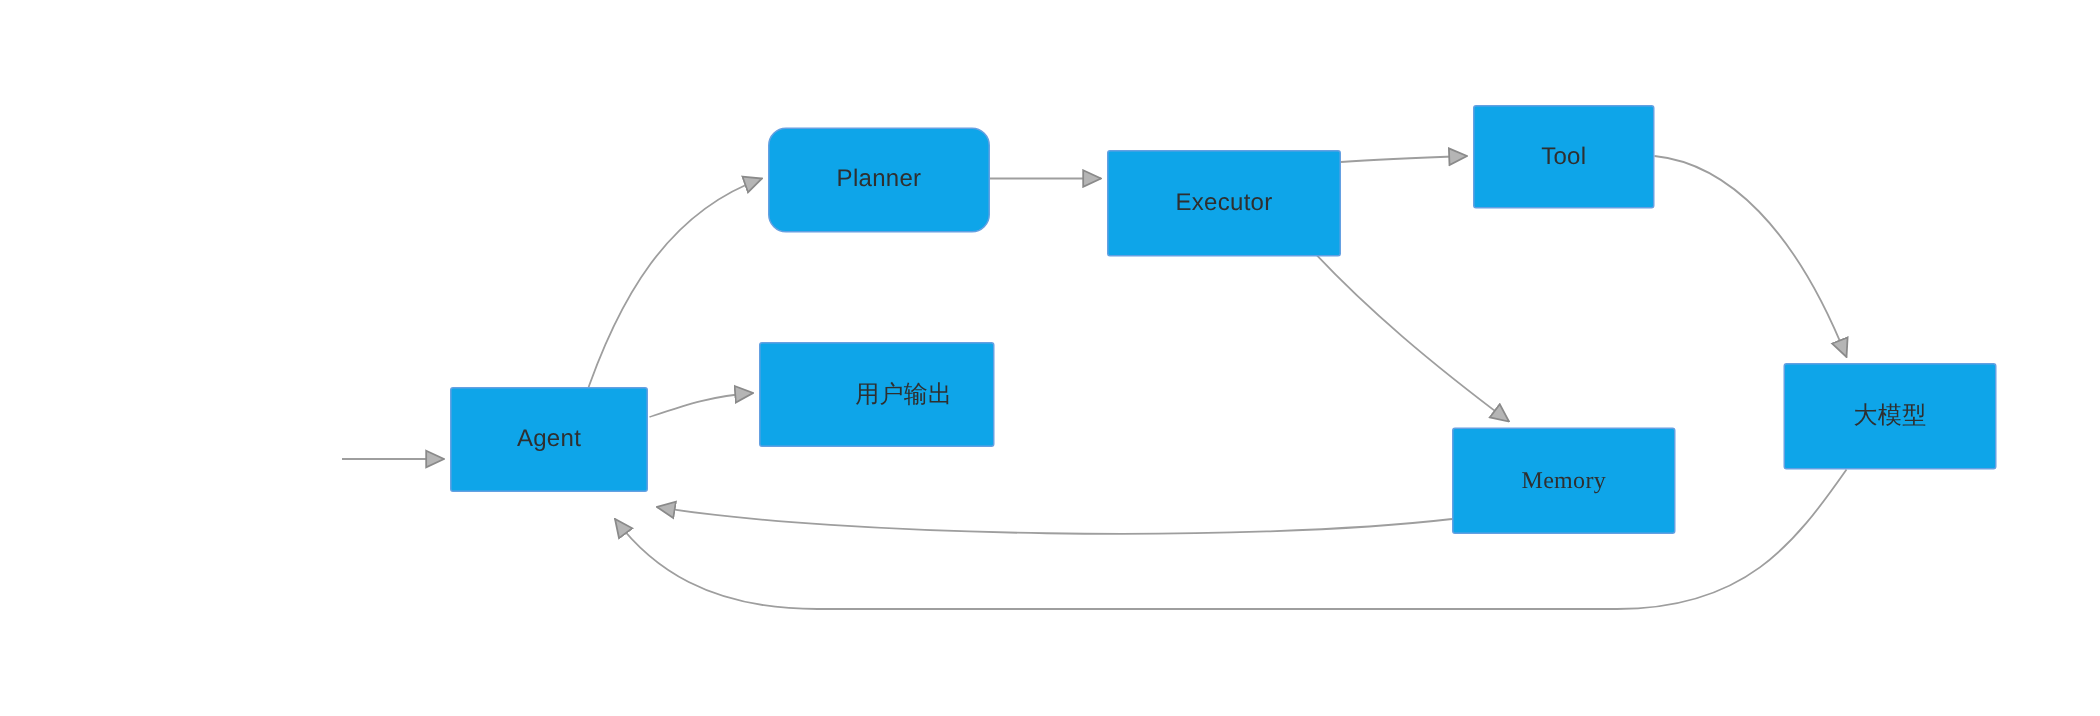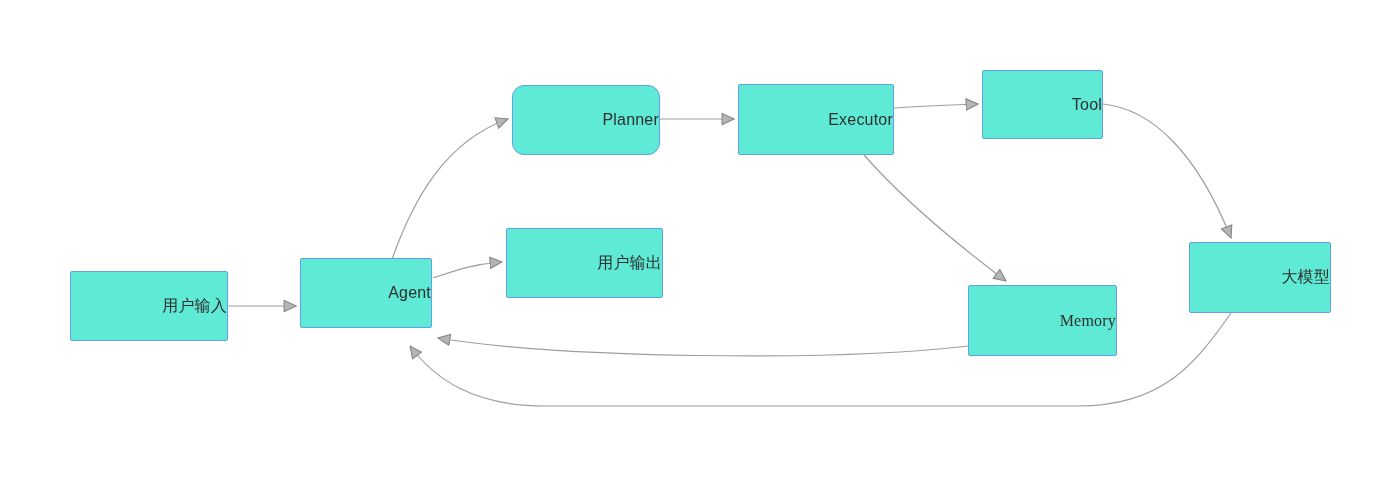--- a/index.html
+++ b/index.html
@@ -16,38 +16,38 @@
     overflow: hidden;
   }
   .edges {
     position: absolute;
     left: 0; top: 0;
     width: 1400px; height: 477px;
   }
   .node {
     position: absolute;
     box-sizing: border-box;
-    background: #5eead4;
+    background: #0ea5e9;
     border: 1.5px solid #64a0e2;
     border-radius: 2px;
     display: flex;
     align-items: center;
-    justify-content: flex-end;
+    justify-content: center;
     color: #2f2f2f;
     font-size: 16px;
     letter-spacing: 0.2px;
     cursor: default;
   }
   .node .label { pointer-events: none; }
 
   
   .n-user-input  { left: 70px;   top: 271px; width: 158px; height: 70px; }
   .n-agent       { left: 300px;  top: 258px; width: 132px; height: 70px; }
   .n-planner     { left: 512px;  top: 85px;  width: 148px; height: 70px; border-radius: 12px; }
-  .n-executor    { left: 738px;  top: 84px;  width: 156px; height: 71px; }
+  .n-executor    { left: 738px;  top: 100px;  width: 156px; height: 71px; }
   .n-tool        { left: 982px;  top: 70px;  width: 121px; height: 69px; }
   .n-user-output { left: 506px;  top: 228px; width: 157px; height: 70px; padding-left: 36px; }
   .n-memory      { left: 968px;  top: 285px; width: 149px; height: 71px; font-family: Liberation Serif, serif; }
   .n-llm         { left: 1189px; top: 242px; width: 142px; height: 71px; }
 
   .edge-path {
     fill: none;
     stroke: #9e9e9e;
     stroke-width: 1.2;
   }
@@ -68,23 +68,20 @@
     <path class="edge-path" d="M388,271 C412,198 446,141 508,119" marker-end="url(#arrow)"></path>
     <path class="edge-path" d="M660,119 L734,119" marker-end="url(#arrow)"></path>
     <path class="edge-path" d="M894,108 C922,106 950,105 978,104" marker-end="url(#arrow)"></path>
     <path class="edge-path" d="M433,278 C457,270 474,264 502,262" marker-end="url(#arrow)"></path>
     <path class="edge-path" d="M864,155 C908,205 962,248 1006,281" marker-end="url(#arrow)"></path>
     <path class="edge-path" d="M1103,104 C1152,109 1197,153 1231,238" marker-end="url(#arrow)"></path>
     <path class="edge-path" d="M968,346 C830,362 562,358 438,338" marker-end="url(#arrow)"></path>
     <path class="edge-path" d="M1231,313 C1196,363 1163,406 1078,406 L545,406 C472,406 434,378 410,346" marker-end="url(#arrow)"></path>
   </svg>
 
-  <div class="node n-user-input">
-    <span class="label">用户输入</span>
-  </div>
 
   <div class="node n-agent">
     <span class="label">Agent</span>
   </div>
 
   <div class="node n-planner">
     <span class="label">Planner</span>
   </div>
 
   <div class="node n-executor">

